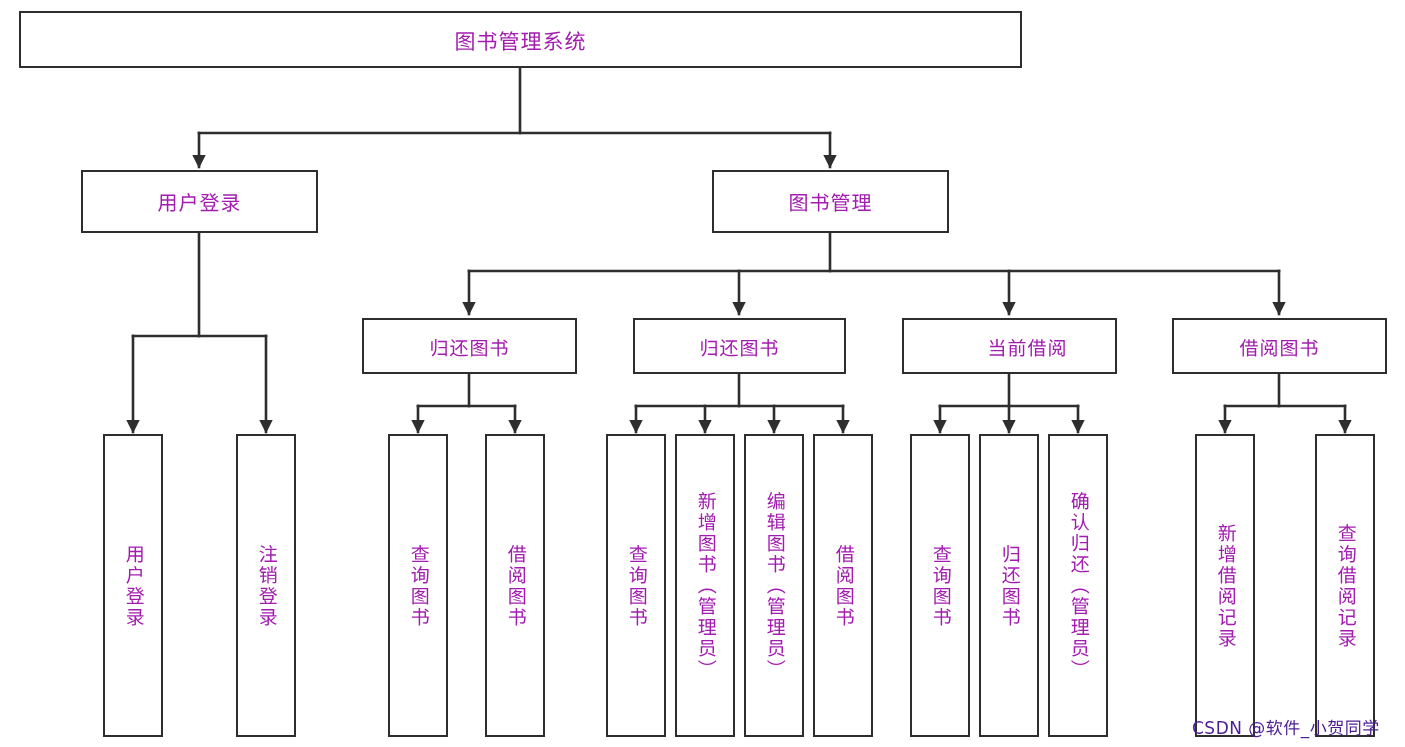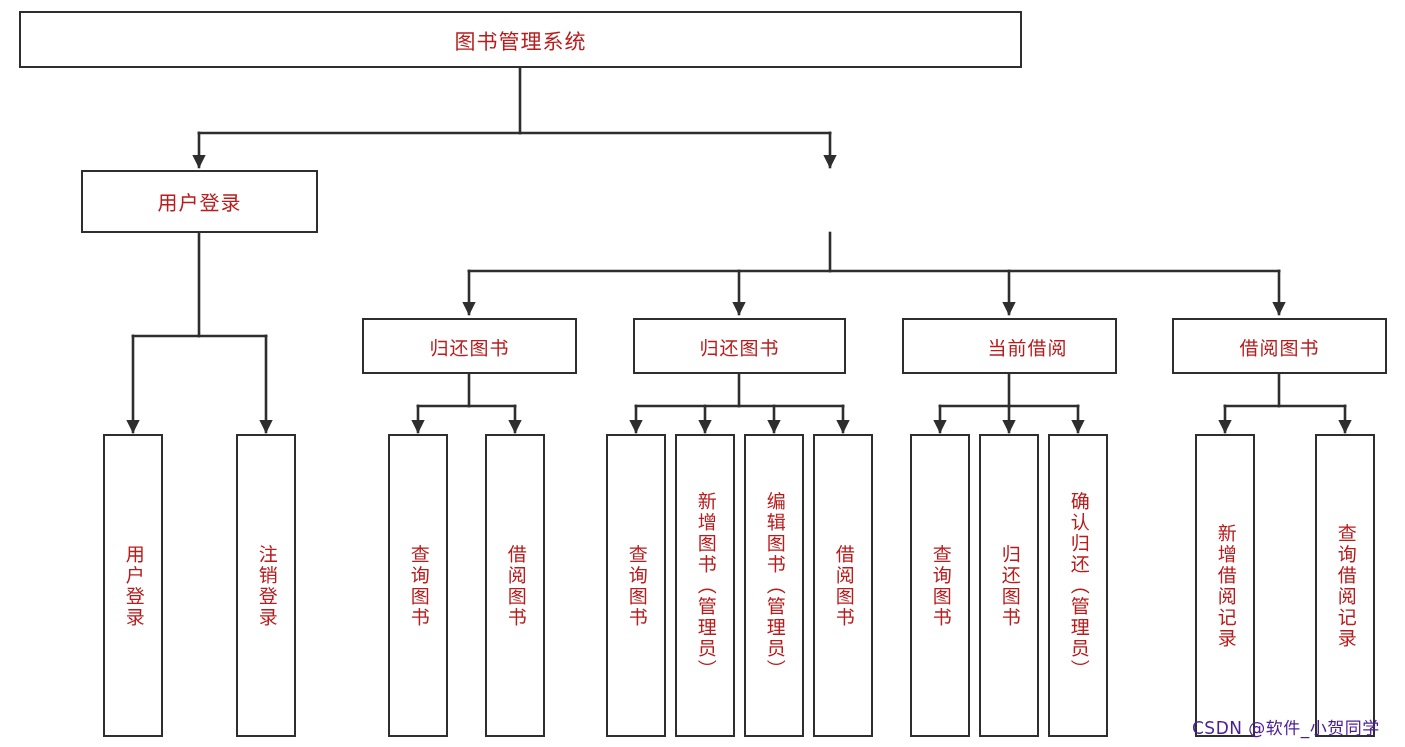--- a/index.html
+++ b/index.html
@@ -27,21 +27,21 @@
     pointer-events: none;
   }
   .node {
     position: absolute;
     box-sizing: border-box;
     background: #ffffff;
     border: 2px solid #2e2e2e;
     display: flex;
     align-items: center;
     justify-content: center;
-    color: #b91c1c;
+    color: #a21caf;
     text-align: center;
     z-index: 2;
   }
   .node-root {
     font-size: 21px;
     letter-spacing: 1px;
   }
   .node-l1 {
     font-size: 20px;
     letter-spacing: 1px;
@@ -132,20 +132,23 @@
     </g>
   </svg>
 
   <div class="node node-root" style="left:19px; top:11px; width:1003px; height:57px;">
     <span>图书管理系统</span>
   </div>
 
   <div class="node node-l1" style="left:81px; top:170px; width:237px; height:63px;">
     <span>用户登录</span>
   </div>
+  <div class="node node-l1" style="left:712px; top:170px; width:237px; height:63px;">
+    <span>图书管理</span>
+  </div>
 
   <div class="node node-l2" style="left:362px; top:318px; width:215px; height:56px;">
     <span>归还图书</span>
   </div>
   <div class="node node-l2" style="left:633px; top:318px; width:213px; height:56px;">
     <span>归还图书</span>
   </div>
   <div class="node node-l2" style="left:902px; top:318px; width:215px; height:56px;padding-left:36px;">
     <span>当前借阅</span>
   </div>

